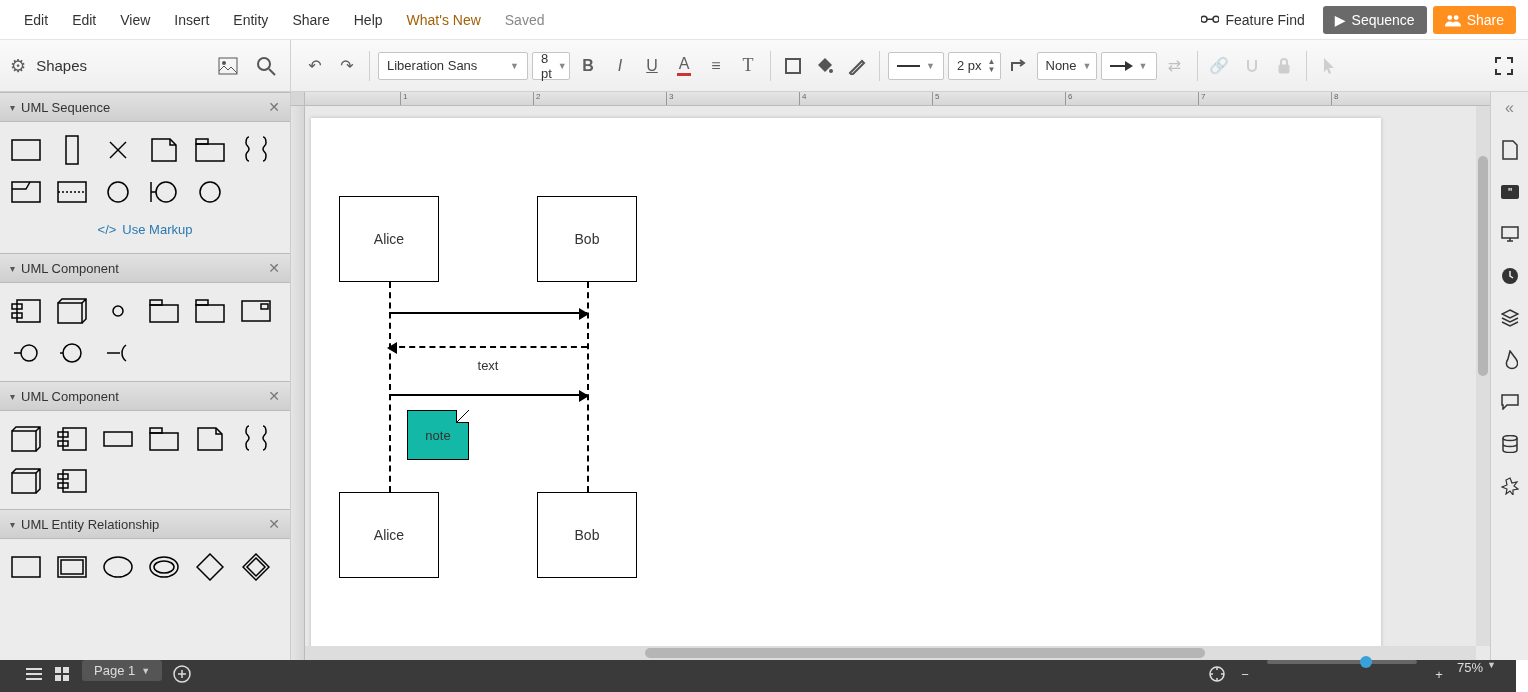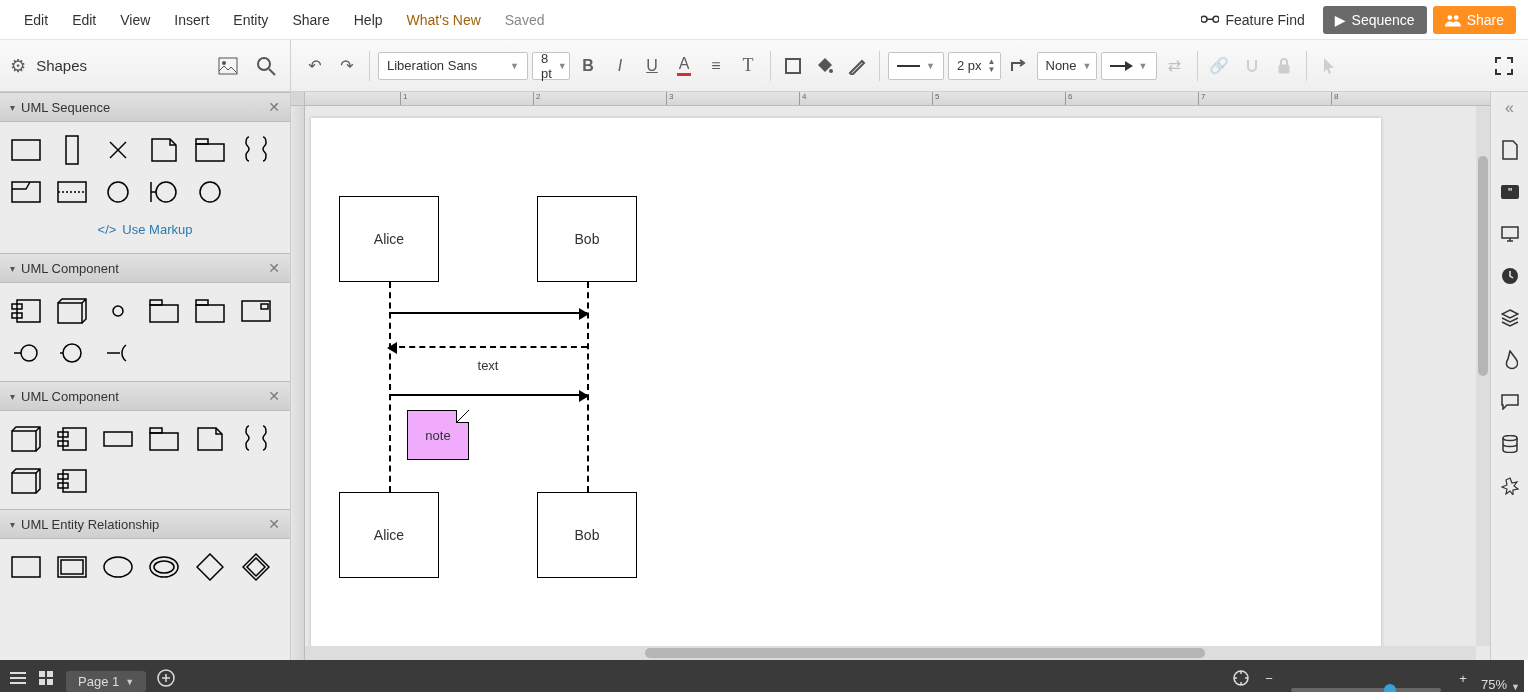--- a/index.html
+++ b/index.html
@@ -59,24 +59,24 @@
 .right-dock .dicon{width:24px;height:24px;display:flex;align-items:center;justify-content:center;color:#3a3a3a;cursor:pointer;font-size:16px}
 
 .dgm{position:absolute;top:0;left:0}
 .box{position:absolute;width:100px;height:86px;border:1.5px solid #000;background:#fff;display:flex;align-items:center;justify-content:center;font-size:14px}
 .lifeline{position:absolute;border-left:2px dashed #000}
 .harrow{position:absolute;height:0;border-top:2px solid #000}
 .harrow.dash{border-top:2px dashed #000}
 .ah-r{position:absolute;right:-2px;top:-6px;border-left:10px solid #000;border-top:6px solid transparent;border-bottom:6px solid transparent}
 .ah-l{position:absolute;left:-2px;top:-6px;border-right:10px solid #000;border-top:6px solid transparent;border-bottom:6px solid transparent}
 .msglabel{position:absolute;font-size:13px;transform:translateX(-50%)}
-.note{position:absolute;width:62px;height:50px;border:1.5px solid #000;background:#f0abfc;display:flex;align-items:center;justify-content:center;font-size:13px}
+.note{position:absolute;width:62px;height:50px;border:1.5px solid #000;background:#14b8a6;display:flex;align-items:center;justify-content:center;font-size:13px}
 .note::after{content:"";position:absolute;right:-1px;top:-1px;width:12px;height:12px;background:linear-gradient(135deg,#fff 48%,#000 50%,#fff 52%);border-left:1.5px solid #000;border-bottom:1.5px solid #000}
 
-.footer{position:absolute;bottom:0;left:0;right:4px;height:32px;background:#3a3a3a;color:#ddd;display:flex;align-items:flex-end;padding:0 4px;font-size:13px}
+.footer{position:absolute;bottom:0;left:0;right:12px;height:32px;background:#3a3a3a;color:#ddd;display:flex;align-items:flex-start;padding:0 20px;font-size:13px}
 .footer .ficon{width:28px;height:28px;display:inline-flex;align-items:center;justify-content:center;cursor:pointer;color:#ddd}
 .footer .page-sel{background:#555;padding:3px 12px;border-radius:3px;display:inline-flex;align-items:center;gap:6px;margin:0 6px;cursor:pointer}
 .footer .fspacer{flex:1}
 .footer .zoom-track{width:150px;height:4px;background:#666;border-radius:2px;position:relative;margin:0 8px}
 .footer .zoom-track .knob{position:absolute;left:62%;top:-4px;width:12px;height:12px;border-radius:50%;background:#39a0d8}
 svg{display:block}
 </style>
 </head>
 <body>
 

